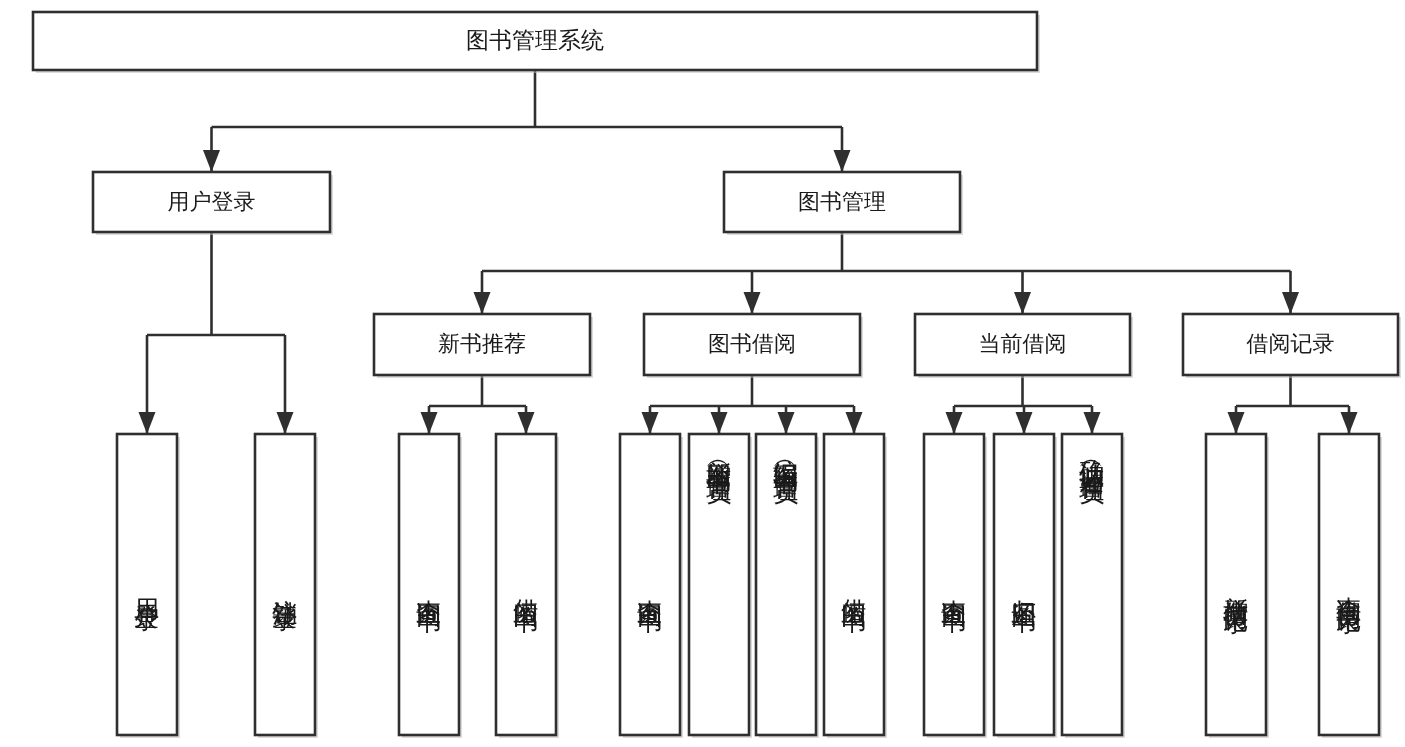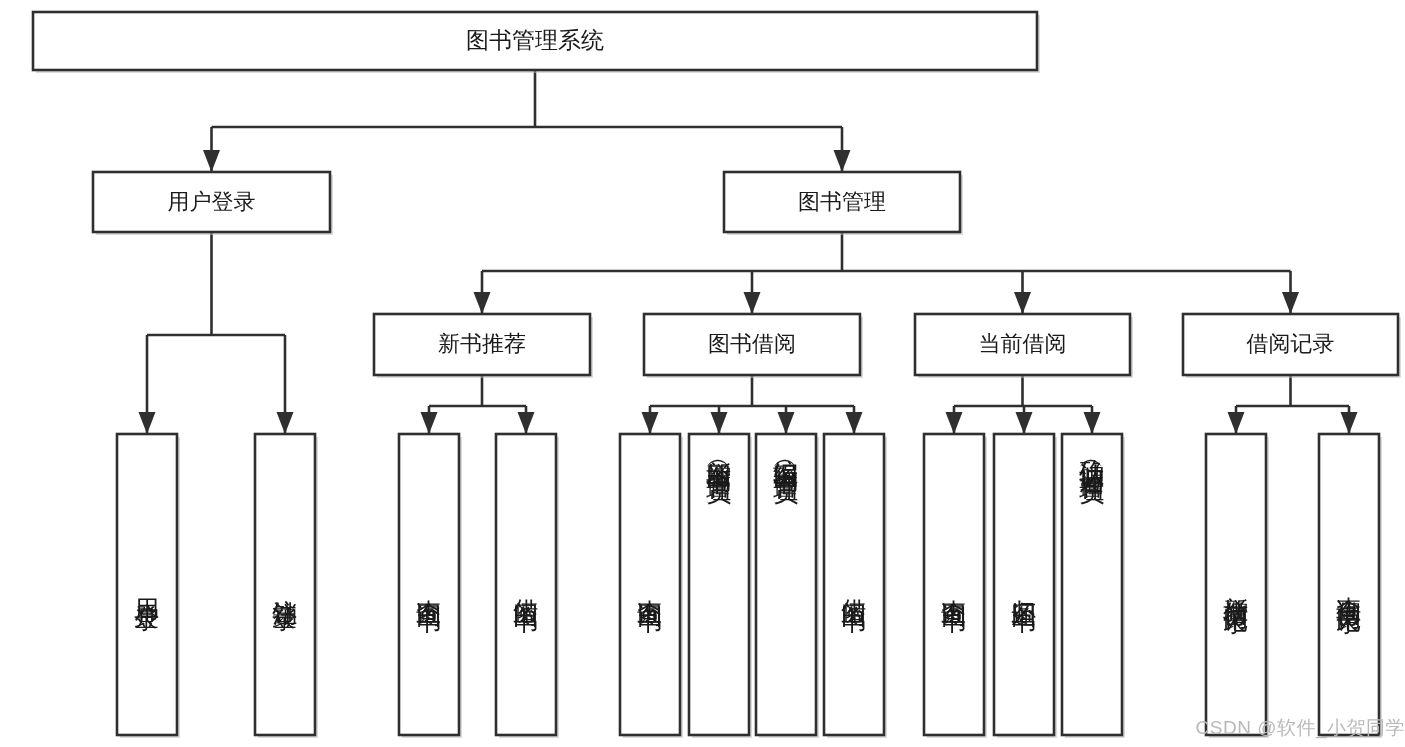--- a/index.html
+++ b/index.html
@@ -225,14 +225,13 @@
       <div class="leaf-label-wrap" style="left: 1050px; top: 440px; width: 60px; height: 289px; align-items: flex-start;">
         <span class="leaf-label" style="font-size: 25px;">确认归还（管理员）</span>
       </div>
       <div class="leaf-label-wrap" style="left: 1194px; top: 440px; width: 60px; height: 289px; align-items: center;">
         <span class="leaf-label" style="font-size: 25px;">新增借阅记录</span>
       </div>
       <div class="leaf-label-wrap" style="left: 1307px; top: 440px; width: 60px; height: 289px; align-items: center;">
         <span class="leaf-label" style="font-size: 25px;">查询借阅记录</span>
       </div>
     </div>
-  <div class="watermark">CSDN @软件_小贺同学</div>
 </div>
 
 </body></html>

